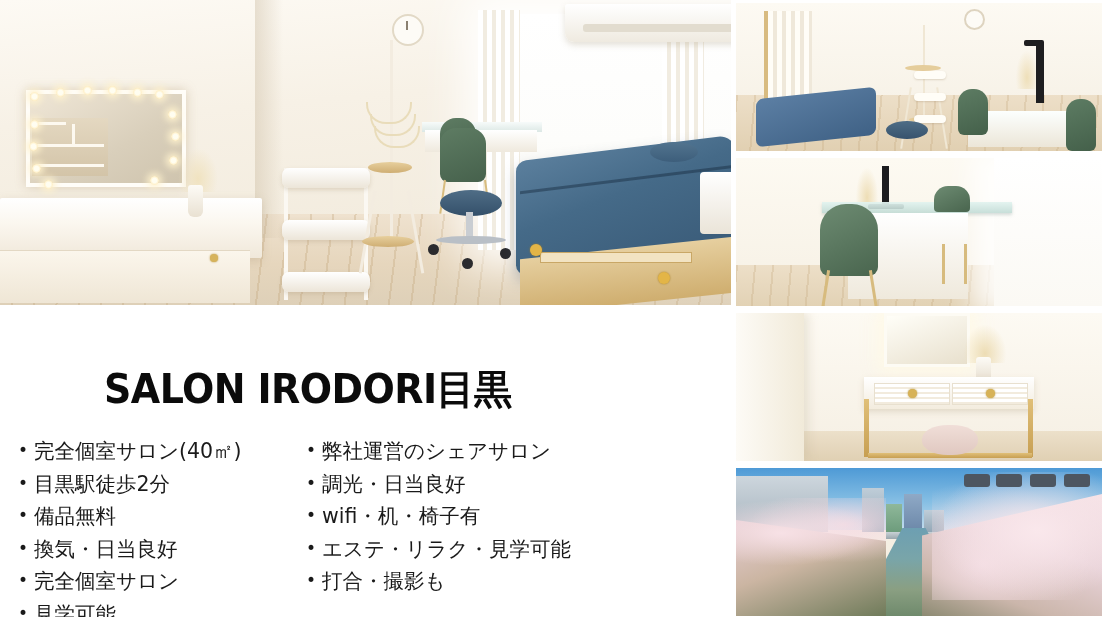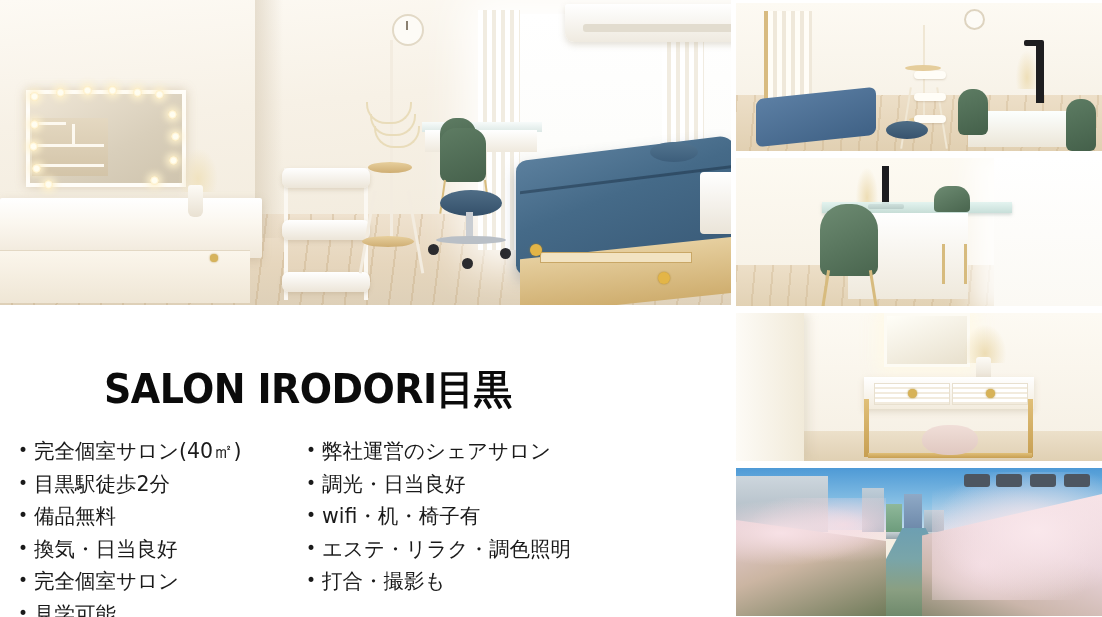--- a/index.html
+++ b/index.html
@@ -552,21 +552,21 @@
         <li class="feat-item">
           <span class="bullet">•</span>
           <span class="feat-text">調光・日当良好</span>
         </li>
         <li class="feat-item">
           <span class="bullet">•</span>
           <span class="feat-text">wifi・机・椅子有</span>
         </li>
         <li class="feat-item">
           <span class="bullet">•</span>
-          <span class="feat-text">エステ・リラク・調色照明</span>
+          <span class="feat-text">エステ・リラク・見学可能</span>
         </li>
         <li class="feat-item">
           <span class="bullet">•</span>
           <span class="feat-text">打合・撮影も</span>
         </li>
       </ul>
 
     </div>
   </div>
 

